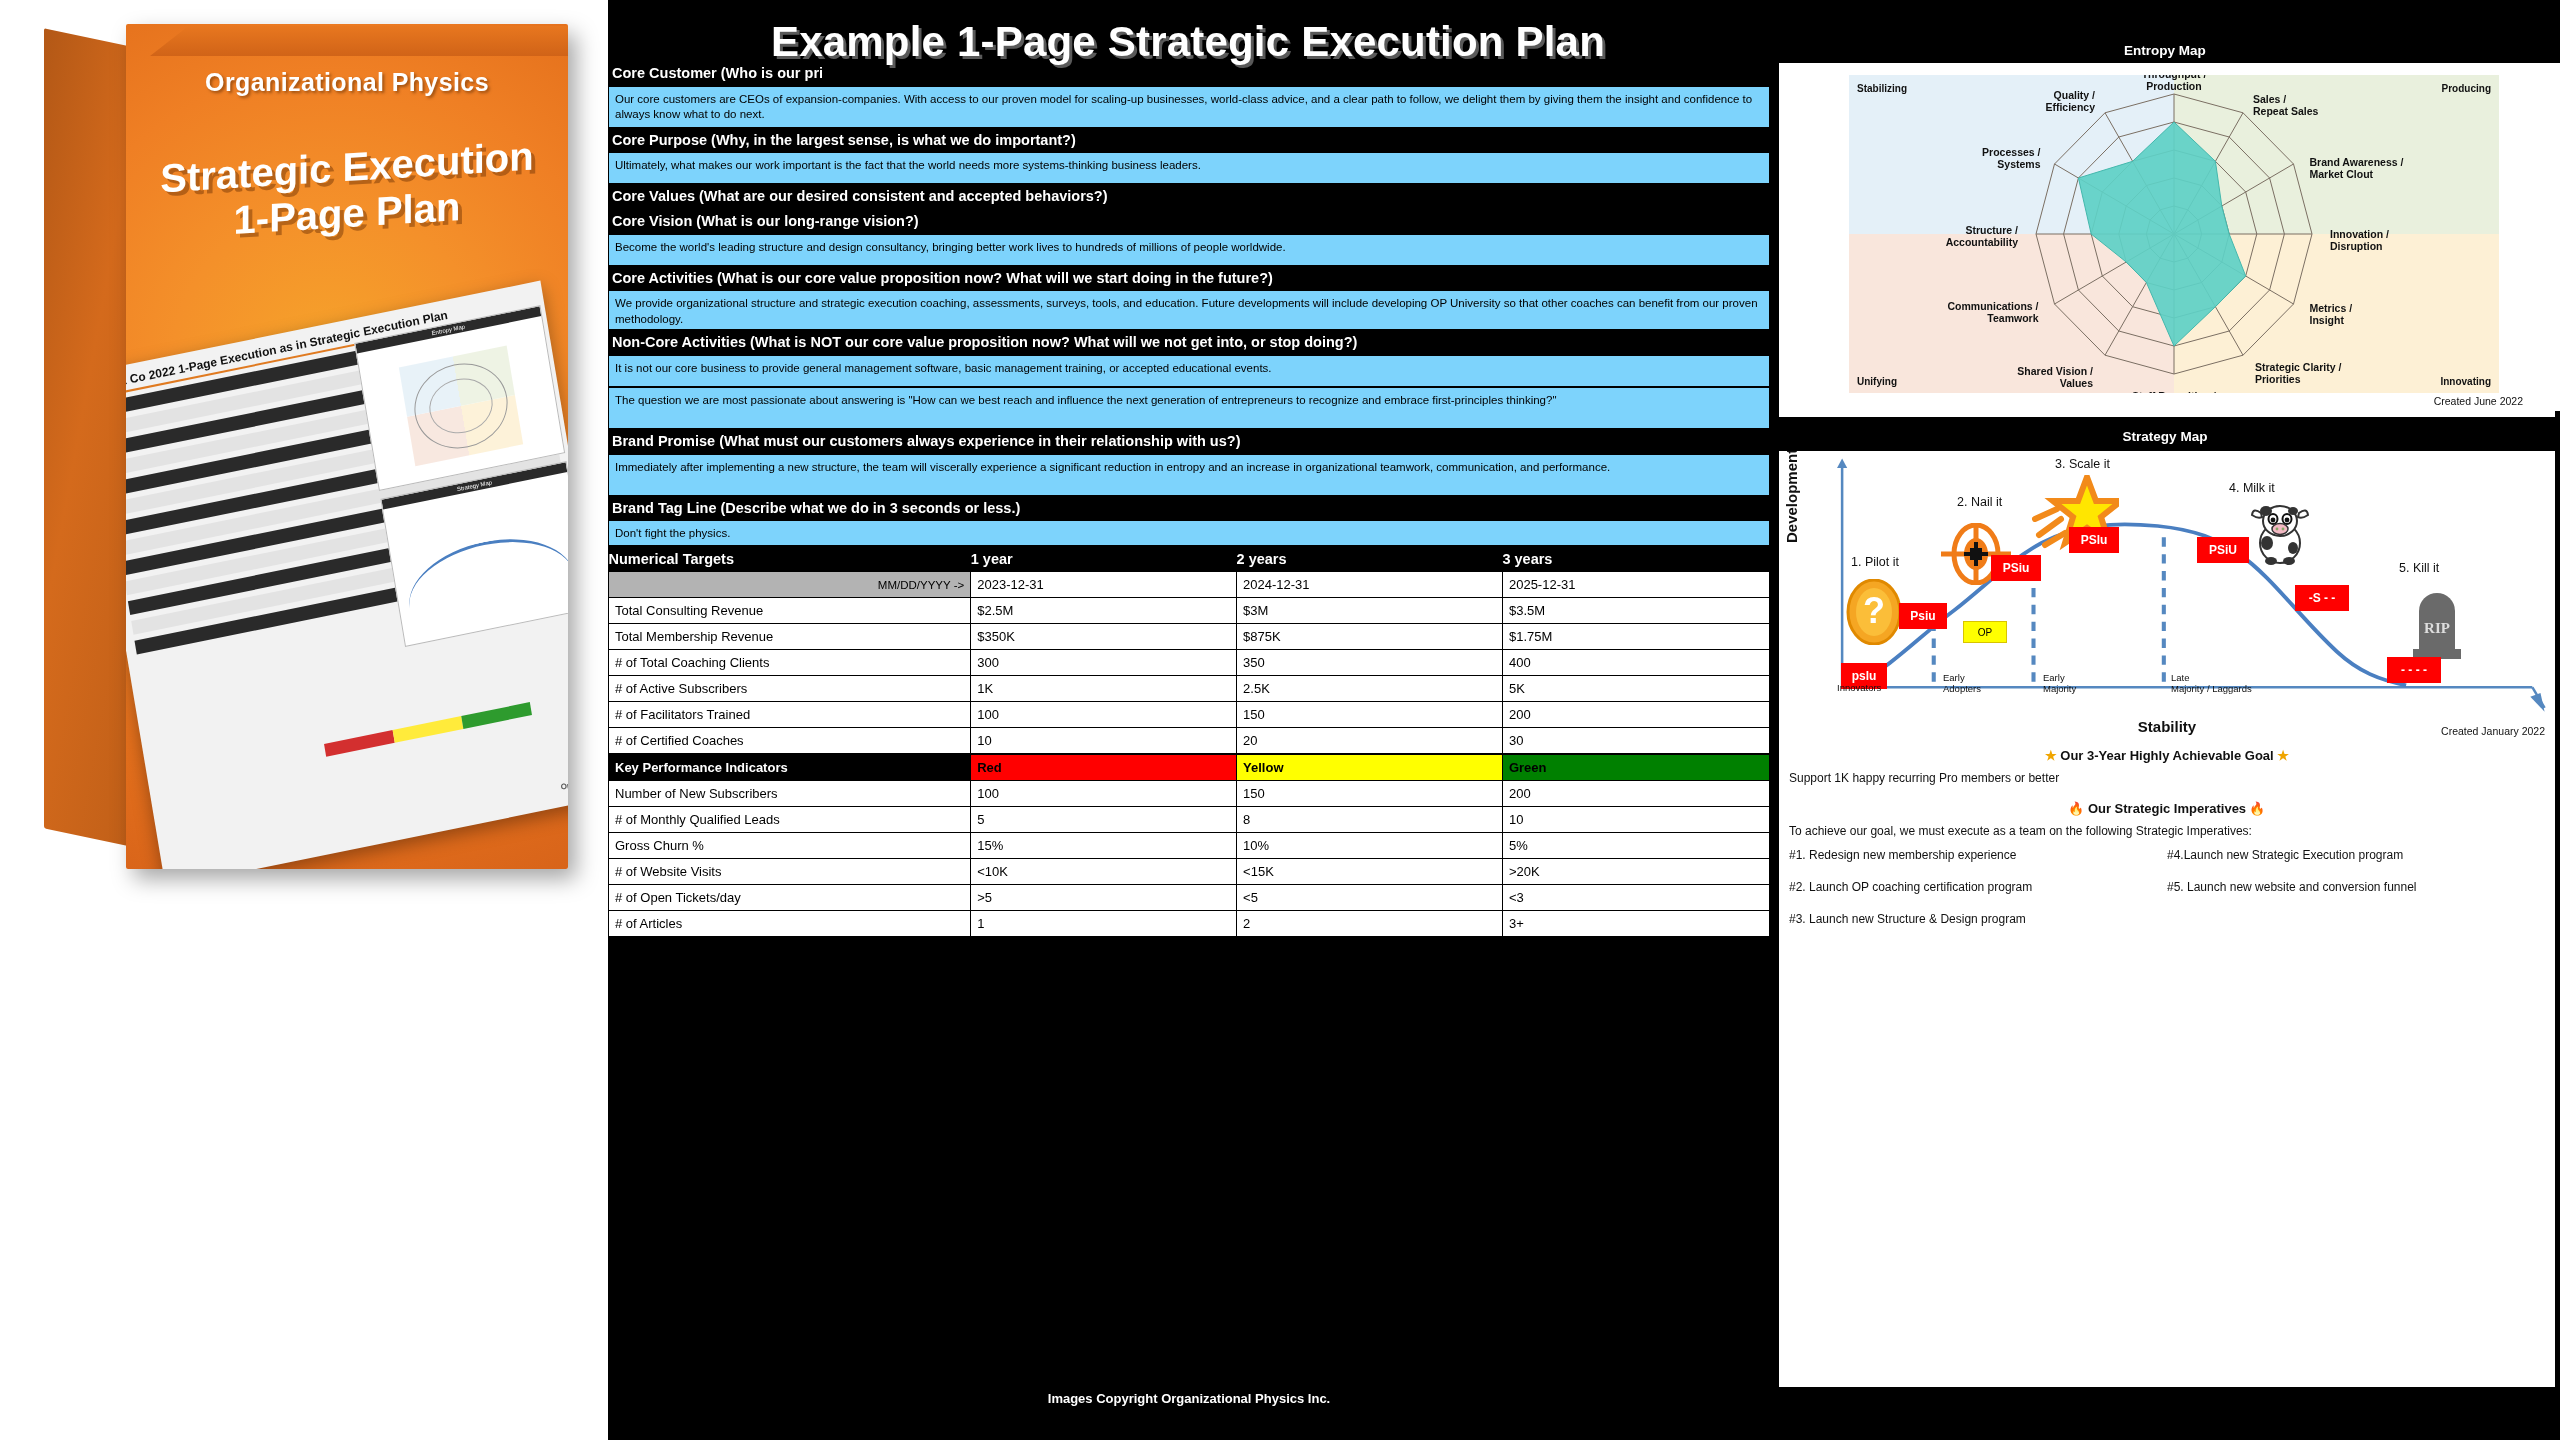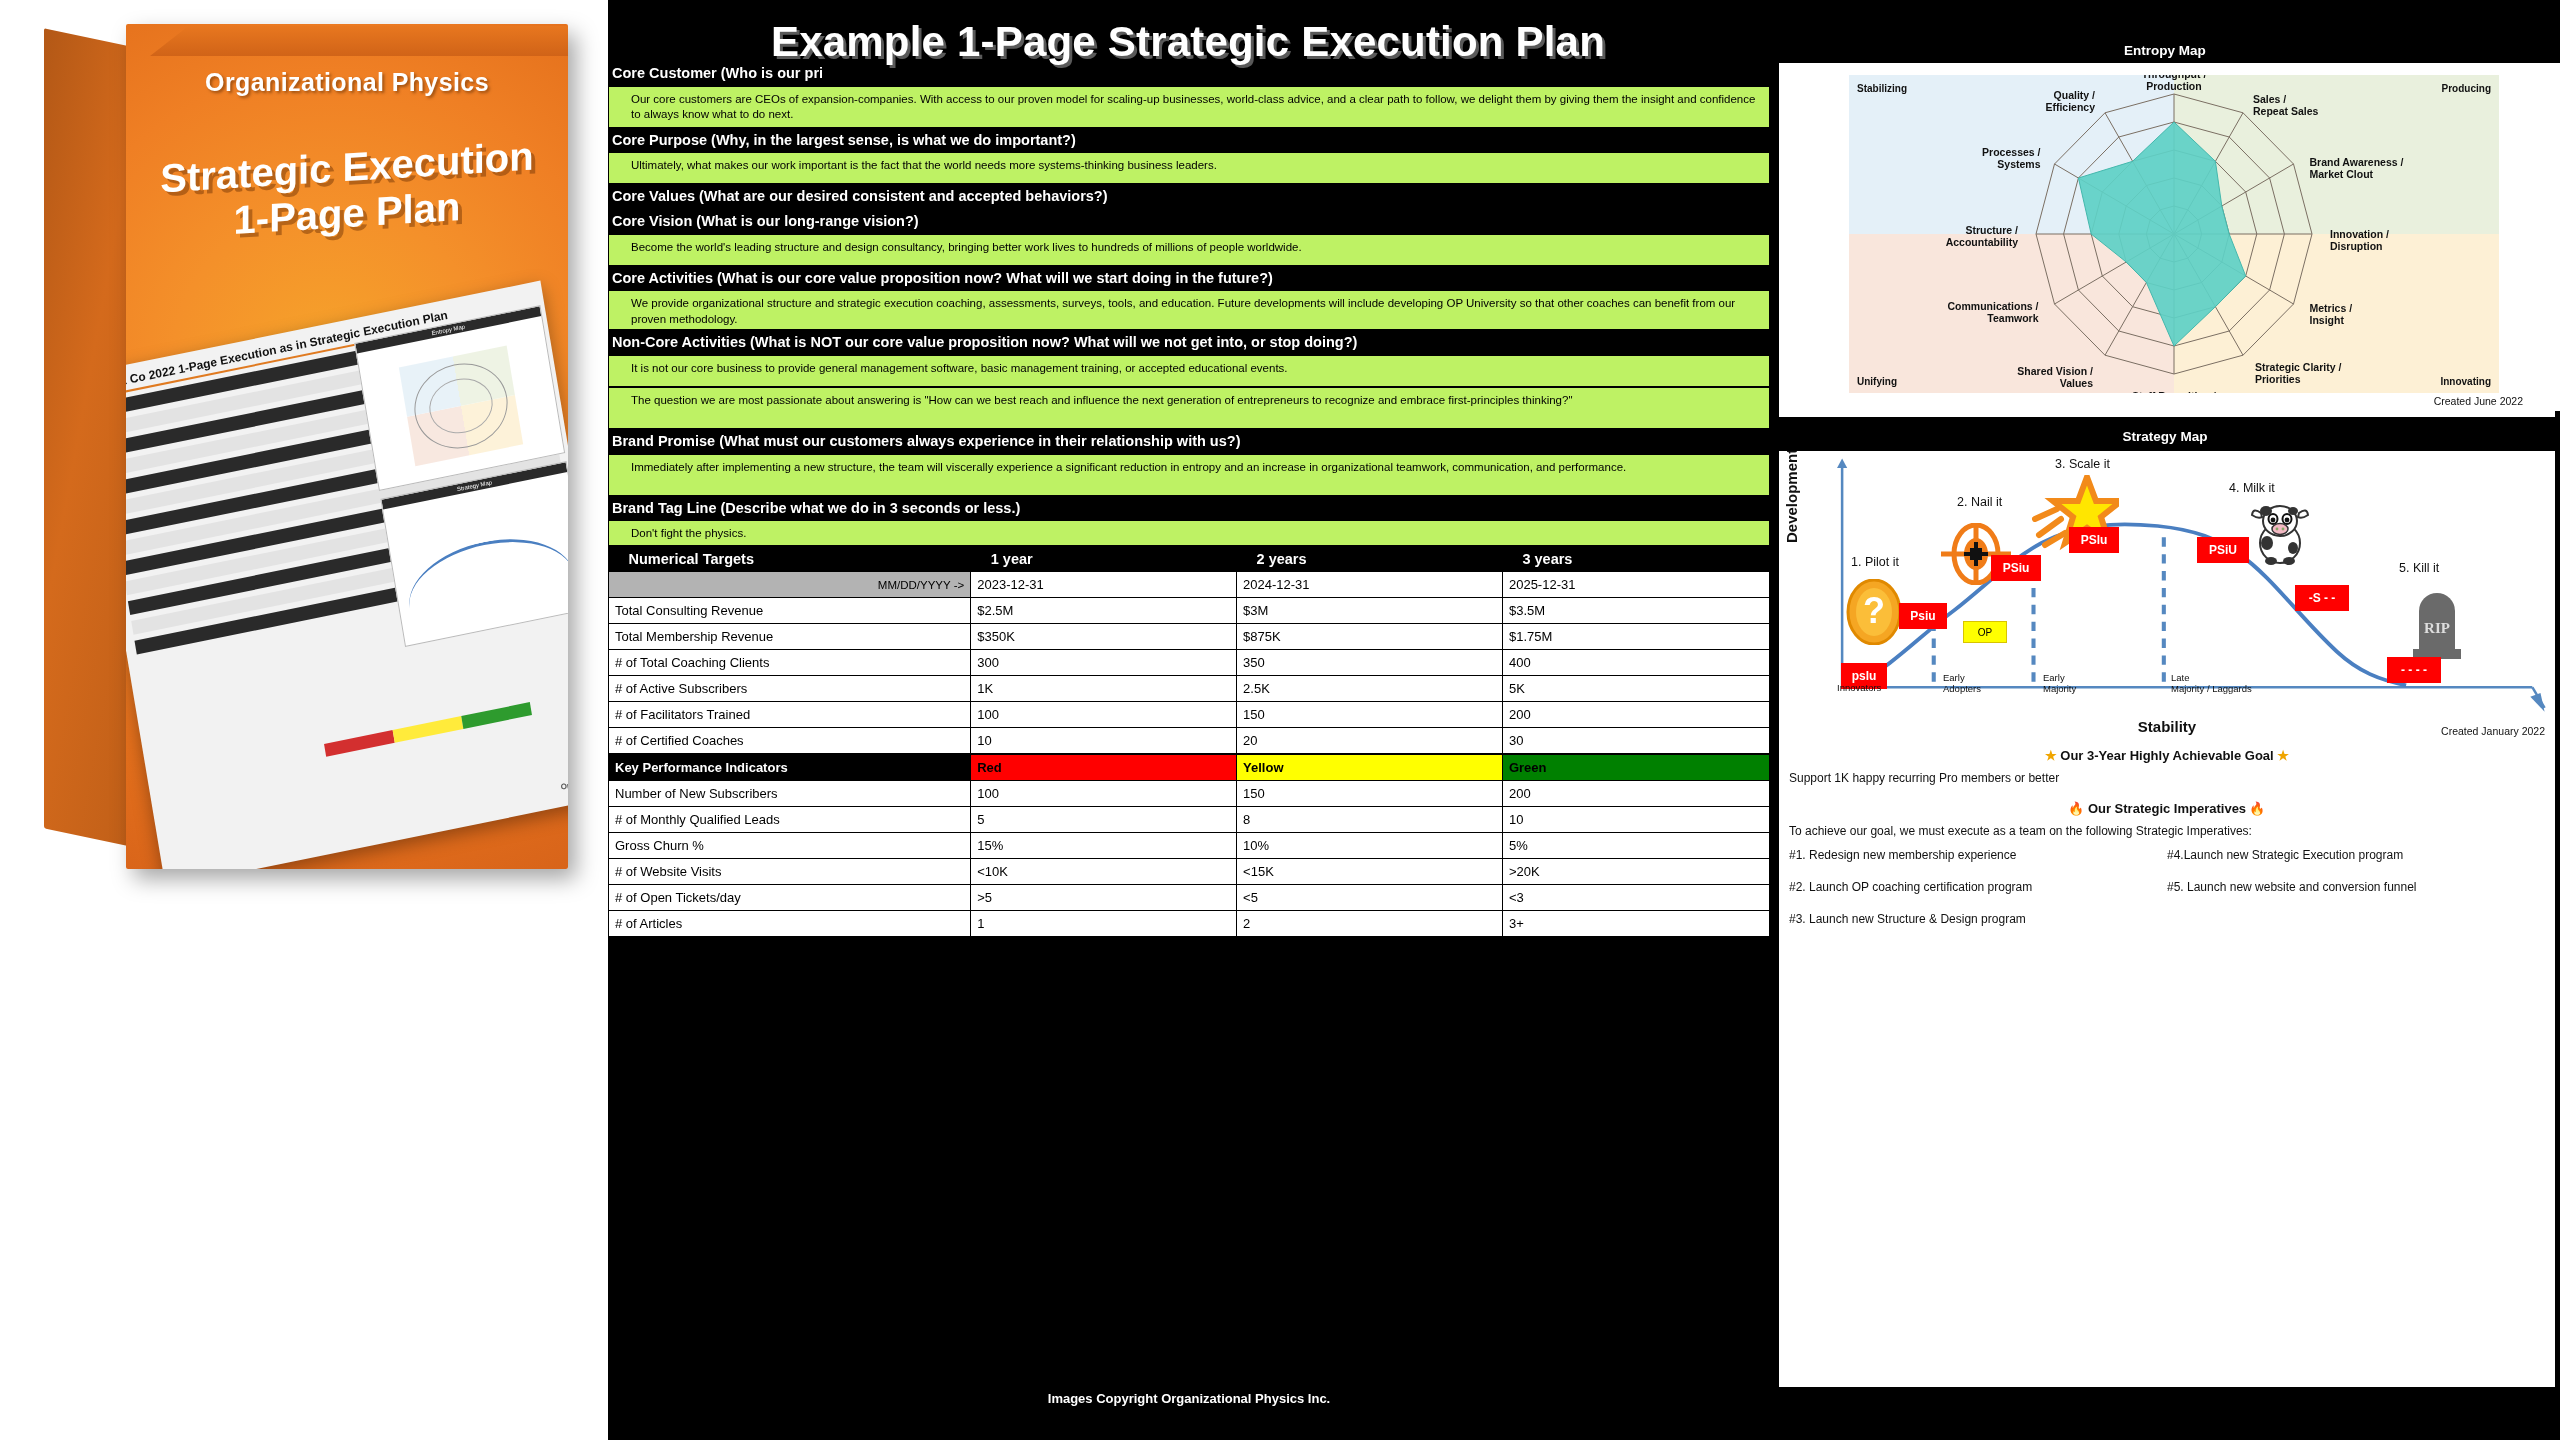--- a/index.html
+++ b/index.html
@@ -67,28 +67,28 @@
     text-align:center; color:#fff; font-size:42px; font-weight:bold; letter-spacing:.2px;
     text-shadow: 3px 3px 0 rgba(255,255,255,.35), -1px -1px 0 #000;
     z-index:30; pointer-events:none;
   }
   #centerCol { position:absolute; left:608px; top:0; width:1162px; height:1440px; }
   .sec-hdr {
     background:#000; color:#fff; font-weight:bold; font-size:14.5px;
     padding:3px 4px 4px 4px; line-height:1.15; border-bottom:1px solid #000;
   }
   .sec-body {
-    background:#bef264; color:#000; font-size:11.5px; line-height:1.35;
-    padding:5px 6px 6px 22px; border-bottom:2px solid #000; border-left:1px solid #000; border-right:1px solid #000;
+    background:#7dd3fc; color:#000; font-size:11.5px; line-height:1.35;
+    padding:5px 6px 6px 6px; border-bottom:2px solid #000; border-left:1px solid #000; border-right:1px solid #000;
   }
 
   table.num { width:100%; border-collapse:collapse; table-layout:fixed; }
   table.num col.c0{width:31.2%;} table.num col.c1{width:22.9%;}
   table.num col.c2{width:22.9%;} table.num col.c3{width:23.0%;}
-  table.num th { background:#000; color:#fff; font-size:14.5px; text-align:left; padding:4px 20px; font-weight:bold;}
+  table.num th { background:#000; color:#fff; font-size:14.5px; text-align:left; padding:4px 0; font-weight:bold;}
   table.num td { background:#fff; color:#000; font-size:13px; padding:5px 6px; border:1px solid #000; height:19px;}
   table.num tr.datehdr td.lbl { background:#b3b3b3; text-align:right; font-size:11.5px; border:1px solid #000;}
   table.num td.lbl { border-left:1px solid #000; }
   .kpi-hdr td { font-weight:bold; font-size:14.5px; color:#000; padding:4px 6px; border:1px solid #000;}
   .kpi-hdr td.k0 { background:#000; color:#fff; }
   .kpi-hdr td.kR { background:#FF0000; }
   .kpi-hdr td.kY { background:#FFFF00; }
   .kpi-hdr td.kG { background:#008000; }
   #footer { position:absolute; left:608px; top:1386px; width:1162px; height:26px; background:#000; color:#fff;
             font-size:13px; font-weight:bold; text-align:center; line-height:26px; }

